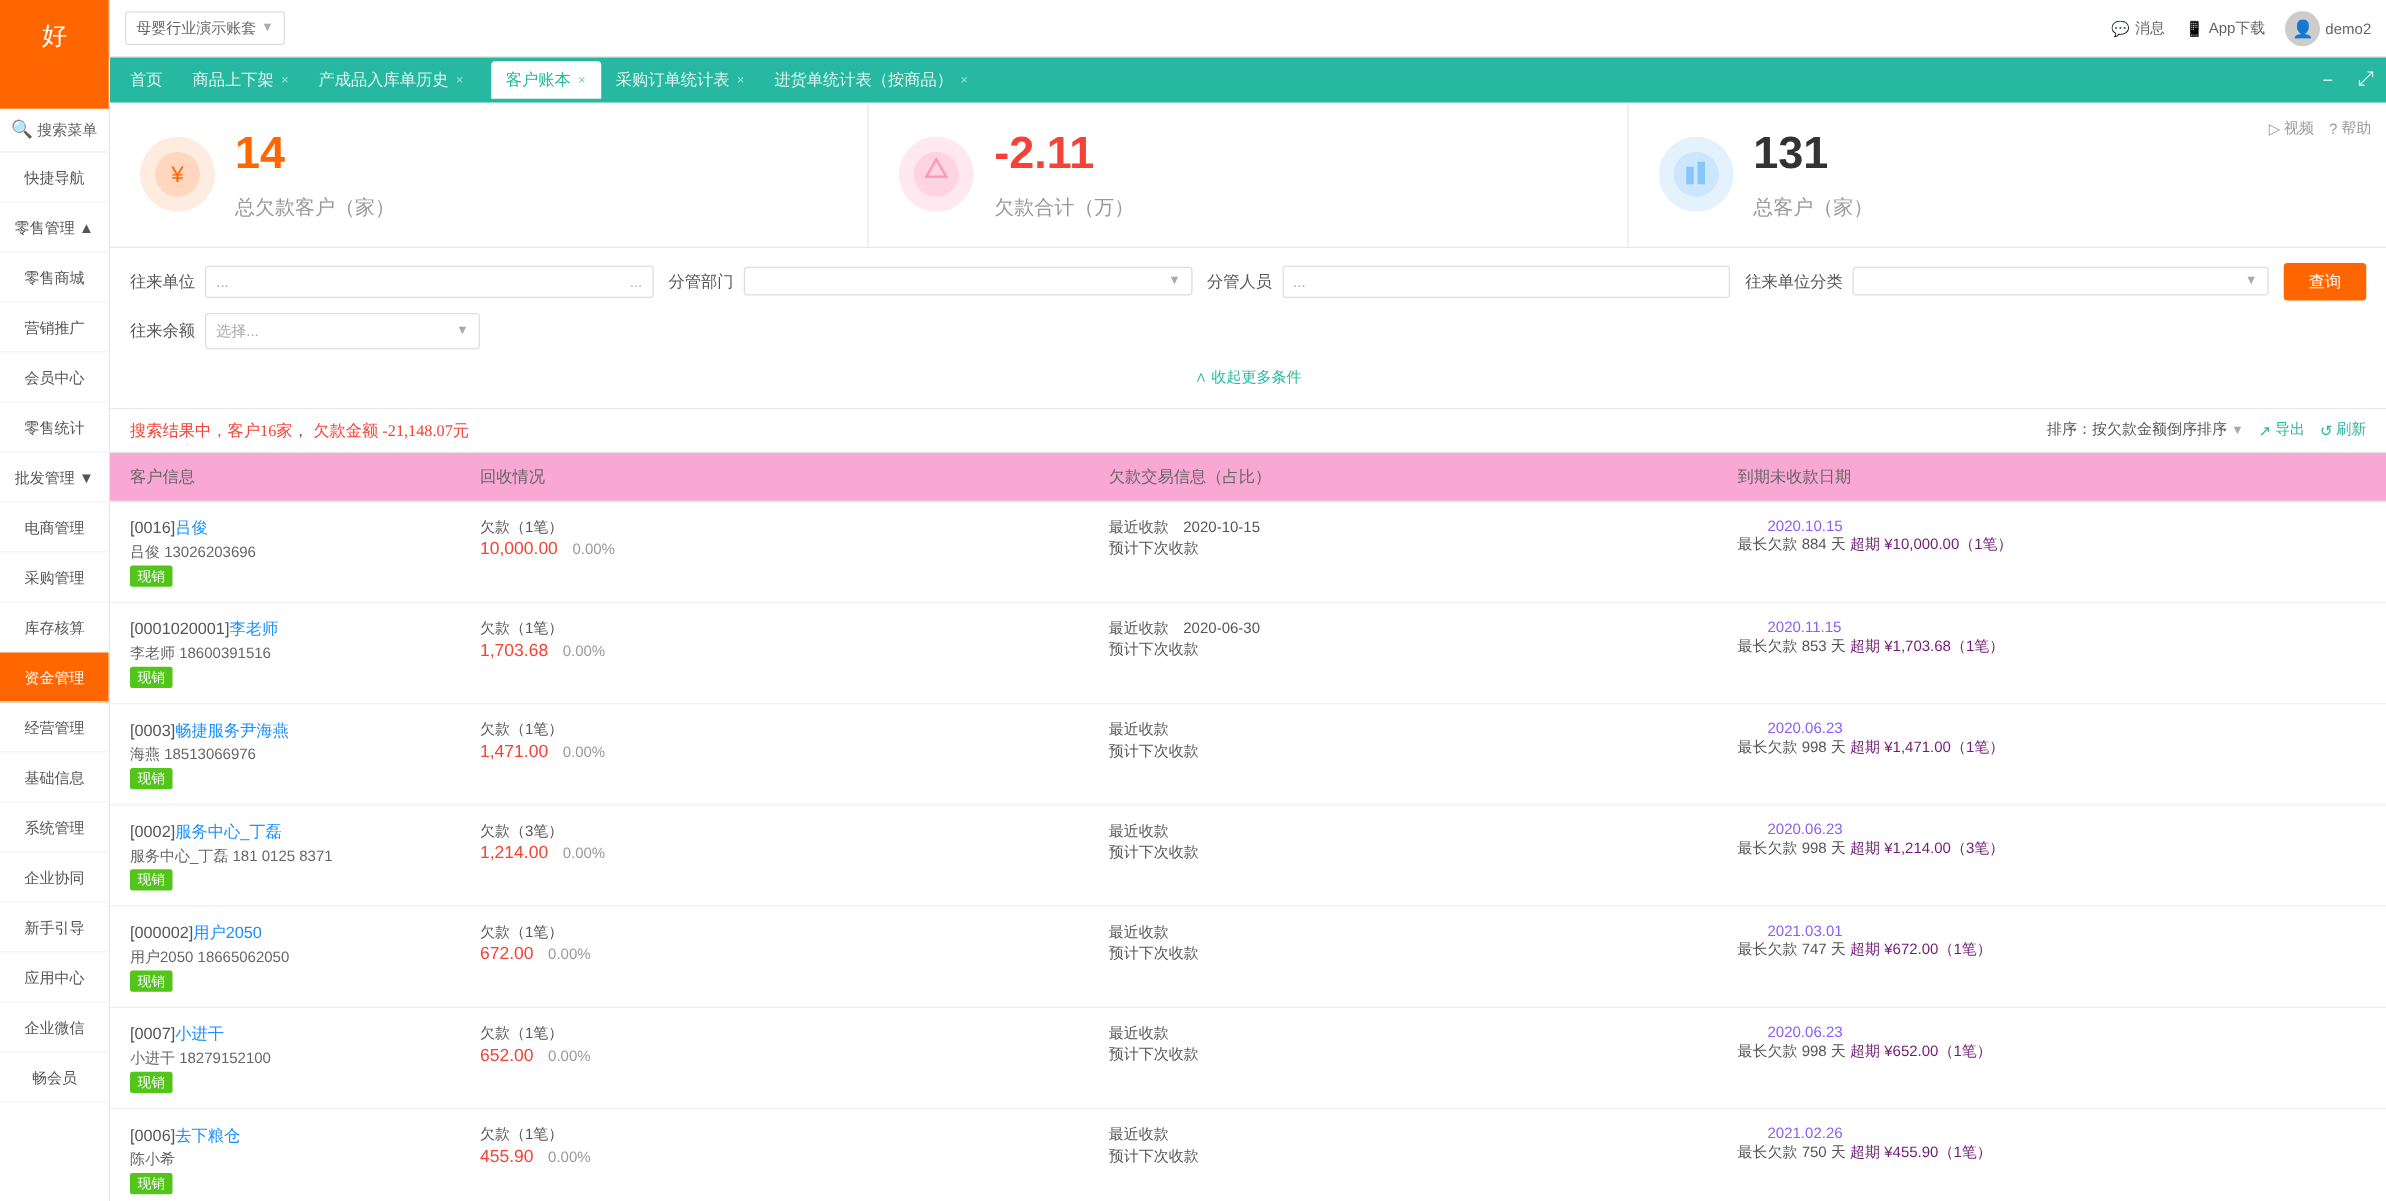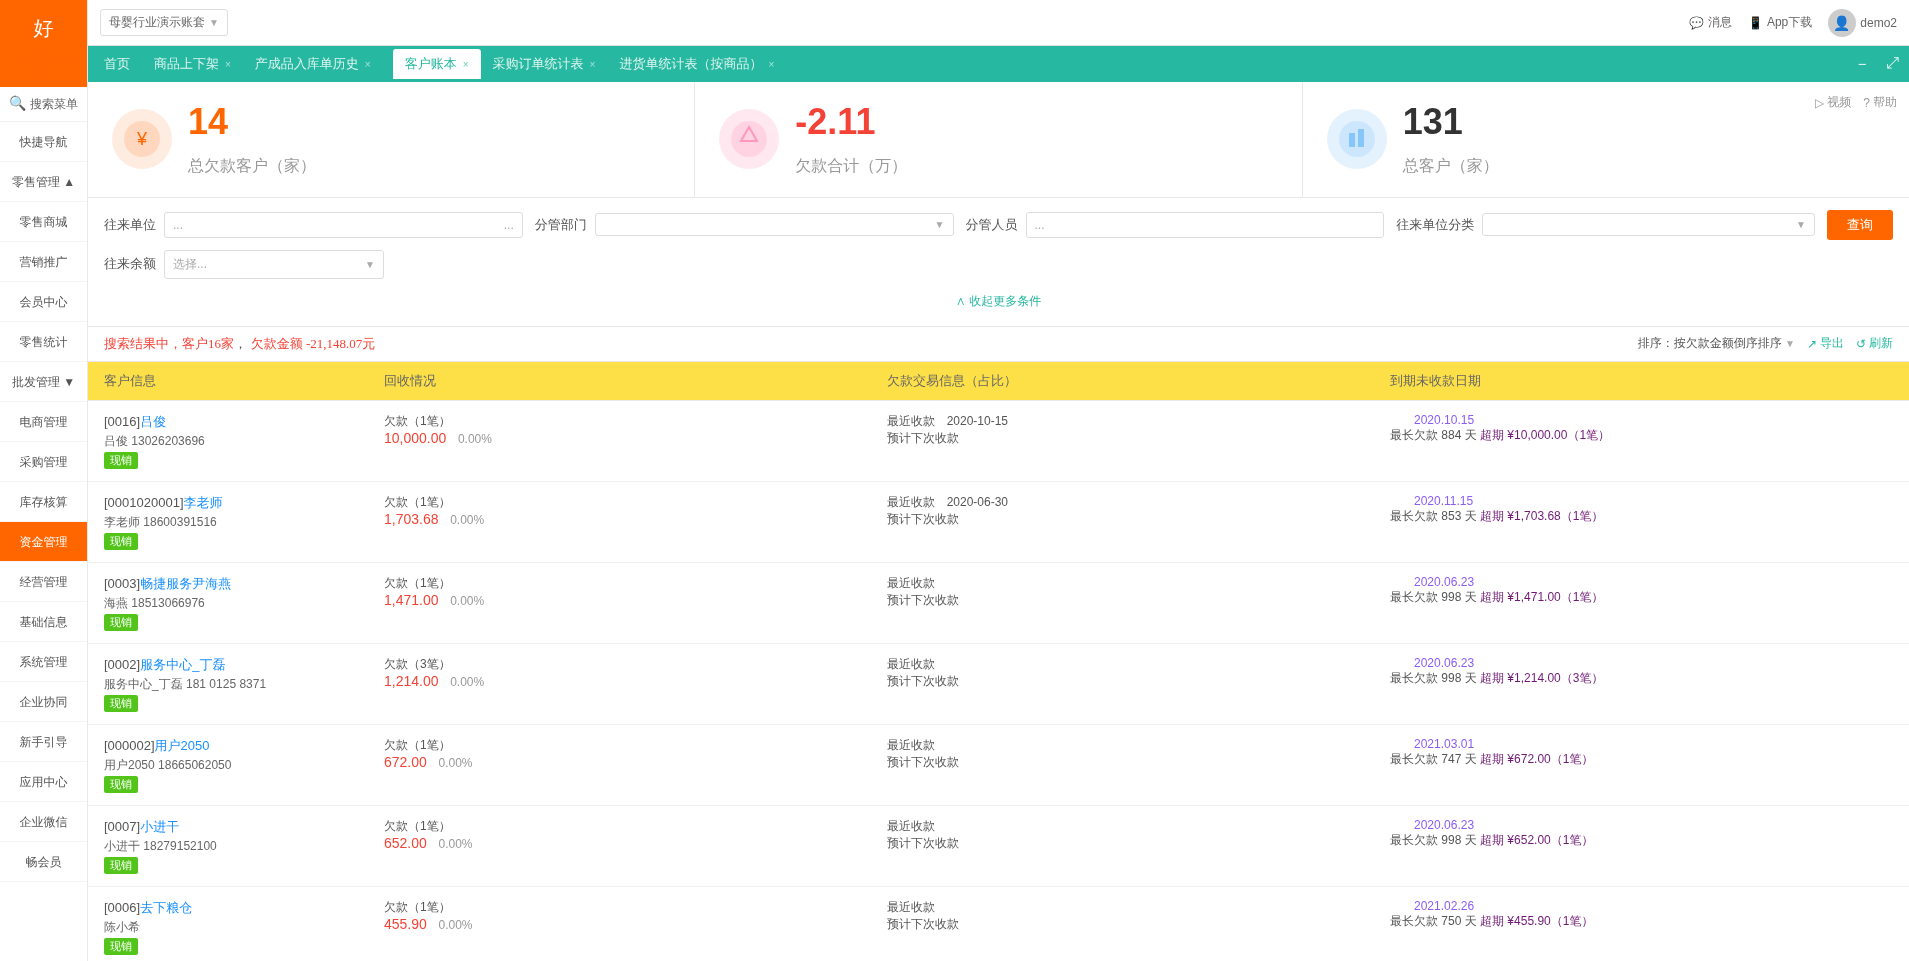--- a/index.html
+++ b/index.html
@@ -66,21 +66,21 @@
     
     .results-info { background: #fff; padding: 8px 16px; display: flex; align-items: center; justify-content: space-between; border-bottom: 1px solid #e8e8e8; }
     .results-text { font-size: 13px; color: #555; }
     .results-text span { color: #f44336; font-family: Liberation Serif, serif; }
     .results-actions { display: flex; align-items: center; gap: 12px; font-size: 12px; color: #666; }
     .results-actions .action-link { cursor: pointer; color: #26b8a0; display: flex; align-items: center; gap: 3px; }
     .sort-text { color: #555; }
 
     
     .table-container { background: #fff; }
-    .table-header { display: grid; grid-template-columns: 280px 1fr 1fr 1fr; padding: 10px 16px; background: #fde047; border-bottom: 1px solid #e8e8e8; font-size: 13px; color: #666; font-weight: 500; }
+    .table-header { display: grid; grid-template-columns: 280px 1fr 1fr 1fr; padding: 10px 16px; background: #f9a8d4; border-bottom: 1px solid #e8e8e8; font-size: 13px; color: #666; font-weight: 500; }
     .table-row { display: grid; grid-template-columns: 280px 1fr 1fr 1fr; padding: 12px 16px; border-bottom: 1px solid #f0f0f0; align-items: start; }
     .customer-info {}
     .customer-name { color: #1890ff; font-size: 13px; cursor: pointer; }
     .customer-phone { color: #666; font-size: 12px; margin: 2px 0; }
     .customer-tag { display: inline-block; background: #52c41a; color: #fff; font-size: 11px; padding: 1px 6px; border-radius: 2px; }
     .debt-info {}
     .debt-label { font-size: 12px; color: #555; }
     .debt-amount { color: #f44336; font-size: 14px; font-weight: 500; }
     .debt-percent { color: #999; font-size: 12px; margin-left: 8px; }
     .recovery-info {}

